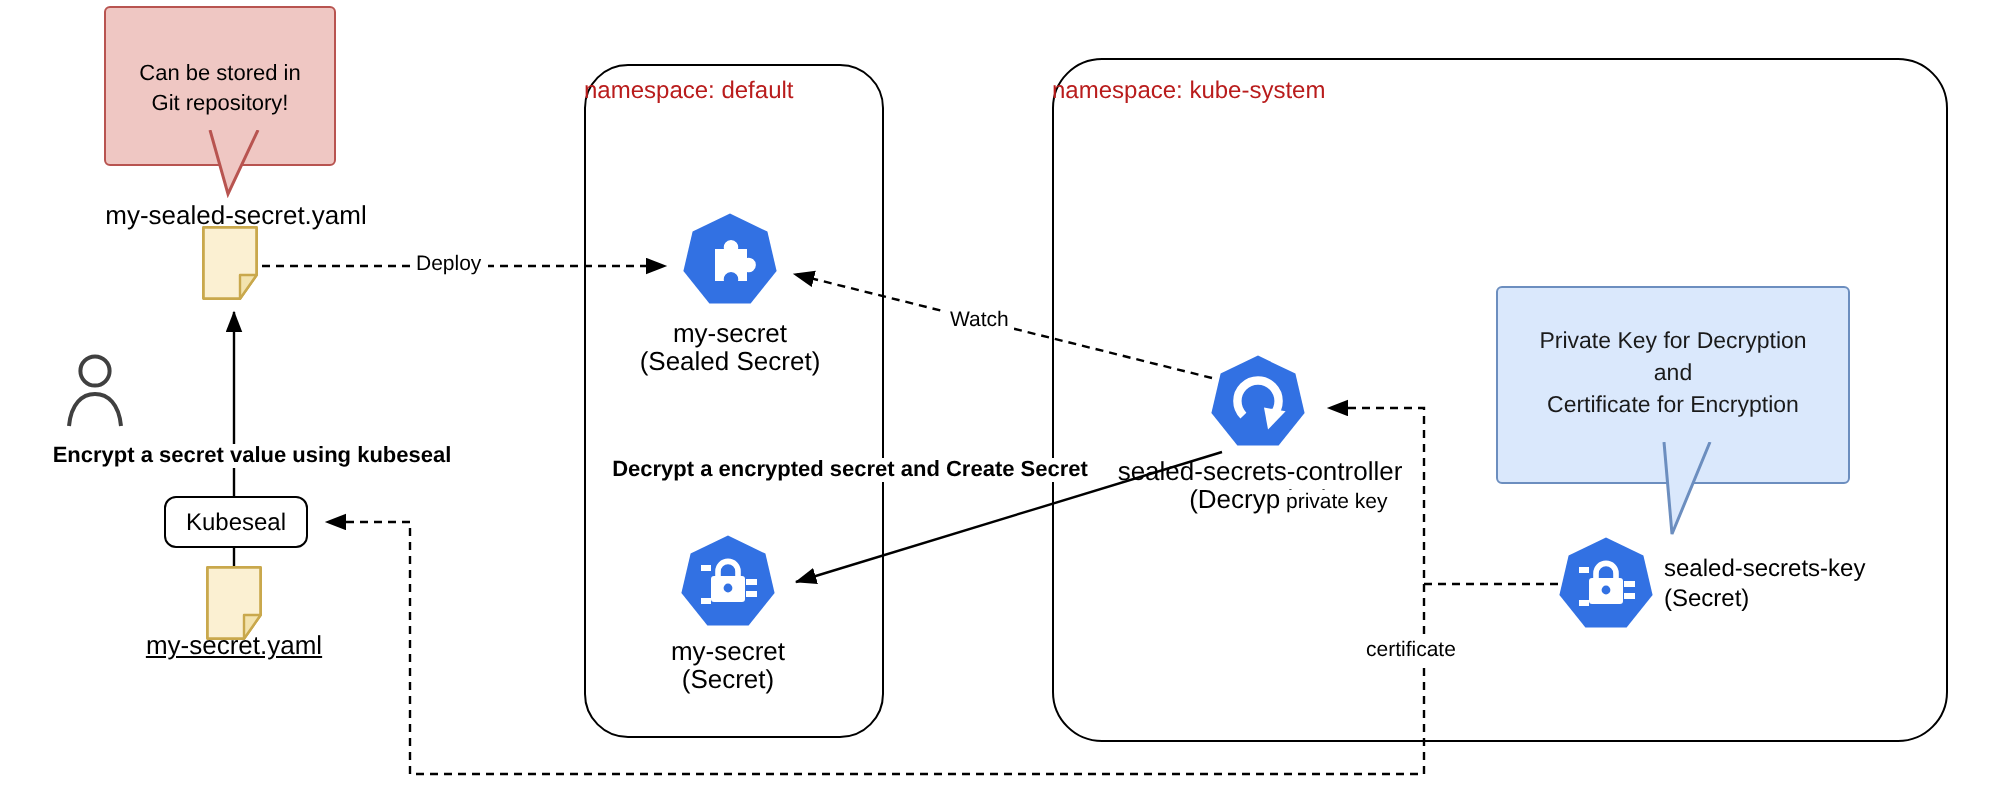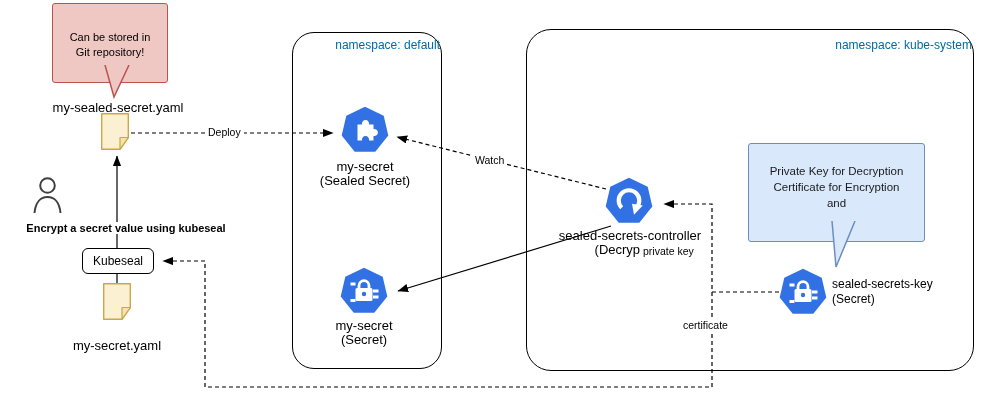--- a/index.html
+++ b/index.html
@@ -4,21 +4,21 @@
 <style>
   html,body{margin:0;padding:0;background:#fff;}
   #canvas{position:relative;width:998px;height:405px;background:#fff;overflow:hidden;
           font-family:"Liberation Sans", sans-serif;color:#000;}
   .abs{position:absolute;}
   .overlay{position:absolute;left:0;top:0;z-index:2;}
   .dash{stroke:#000;stroke-width:1.2;fill:none;stroke-dasharray:4 3;}
   .solid{stroke:#000;stroke-width:1.2;fill:none;}
   
   .ns-box{position:absolute;border:1.4px solid #000;background:transparent;z-index:1;}
-  .ns-label{position:absolute;z-index:3;text-align:right;font-size:12px;color:#0369a1;}
+  .ns-label{position:absolute;z-index:3;text-align:left;font-size:12px;color:#b91c1c;}
   
   .bubble{position:absolute;z-index:4;text-align:center;}
   .bubble-tail{position:absolute;z-index:5;}
   #git-bubble{left:52px;top:3px;width:114px;height:52px;background:var(--pink_fill);
               border:1.5px solid var(--pink_stroke);border-radius:3px;font-size:11px;
               line-height:15px;padding-top:26px;}
   #key-bubble{left:748px;top:143px;width:175px;height:78px;background:var(--blue_fill);
               border:1.5px solid var(--blue_stroke);border-radius:3px;font-size:11.5px;
               line-height:16px;padding-top:19px;color:#1a1a1a;}
   
@@ -108,51 +108,54 @@
     <span>Encrypt a secret value using kubeseal</span>
   </div>
 
   <div class="abs" id="kubeseal-box">
     <span>Kubeseal</span>
   </div>
 
   <svg class="icon" style="left:103px;top:283px;" width="28" height="37">
       <use href="#sym-note"></use>
     </svg>
-  <div class="node-label" style="left:47px;top:339px;width:140px;">my-secret.yaml</div>
+  <div class="node-label" style="left:47px;top:316px;width:140px;text-decoration:underline;">my-secret.yaml</div>
 
   <svg class="icon" style="left:341px;top:106px;" width="48" height="48">
       <use href="#sym-sealedsecret"></use>
     </svg>
   <div class="node-label" style="left:295px;top:160px;width:140px;">
     <div>my-secret</div>
     <div>(Sealed Secret)</div>
   </div>
 
+  <div class="caption" style="left:294px;top:229px;width:262px;">
+    <span>Decrypt a encrypted secret and Create Secret</span>
+  </div>
 
   <svg class="icon" style="left:340px;top:267px;" width="48" height="48">
       <use href="#sym-secret"></use>
     </svg>
   <div class="node-label" style="left:294px;top:319px;width:140px;">
     <div>my-secret</div>
     <div>(Secret)</div>
   </div>
 
   <svg class="icon" style="left:605px;top:177px;" width="48" height="48">
       <use href="#sym-deploy"></use>
     </svg>
   <div class="node-label" style="left:545px;top:229px;width:170px;">
     <div>sealed-secrets-controller</div>
     <div>(Decryption)</div>
   </div>
 
   <div class="bubble" id="key-bubble">
     <div>Private Key for Decryption</div>
+    <div>and</div>
     <div>Certificate for Encryption</div>
-    <div>and</div>
   </div>
   <svg class="bubble-tail" style="left:829px;top:220.5px;" width="30" height="48">
     <path d="M3,0 L7,46 L26,0" fill="var(--blue_fill)" stroke="var(--blue_stroke)" stroke-width="1.5"></path>
   </svg>
 
   <svg class="icon" style="left:779px;top:268px;" width="48" height="48">
       <use href="#sym-secret"></use>
     </svg>
   <div class="node-label" style="left:832px;top:277px;width:130px;text-align:left;font-size:12px;line-height:15px;">
     <div>sealed-secrets-key</div>

